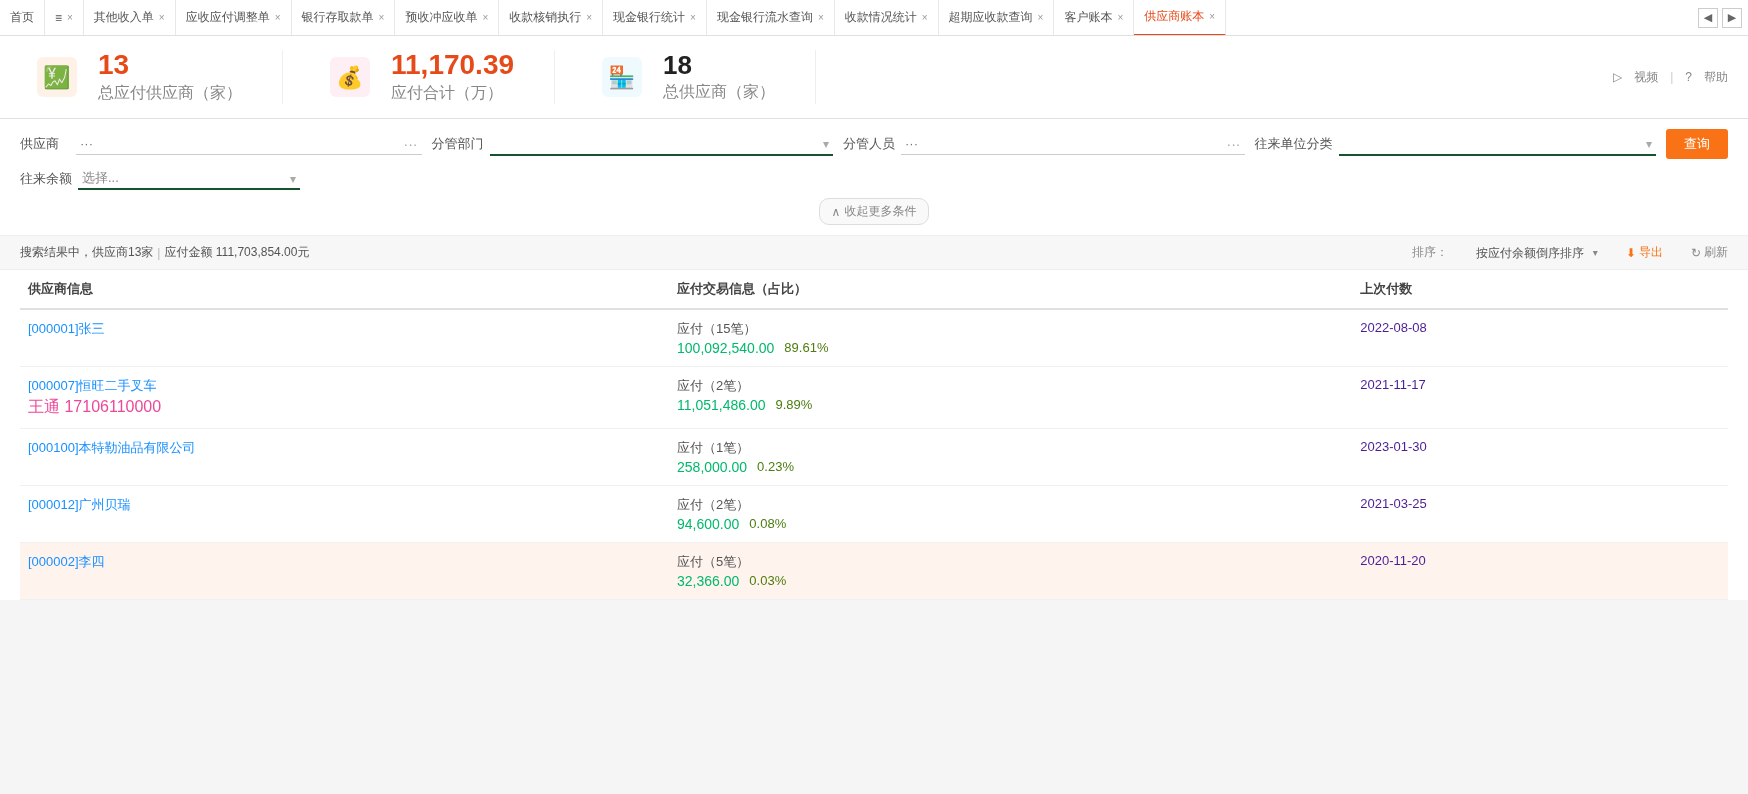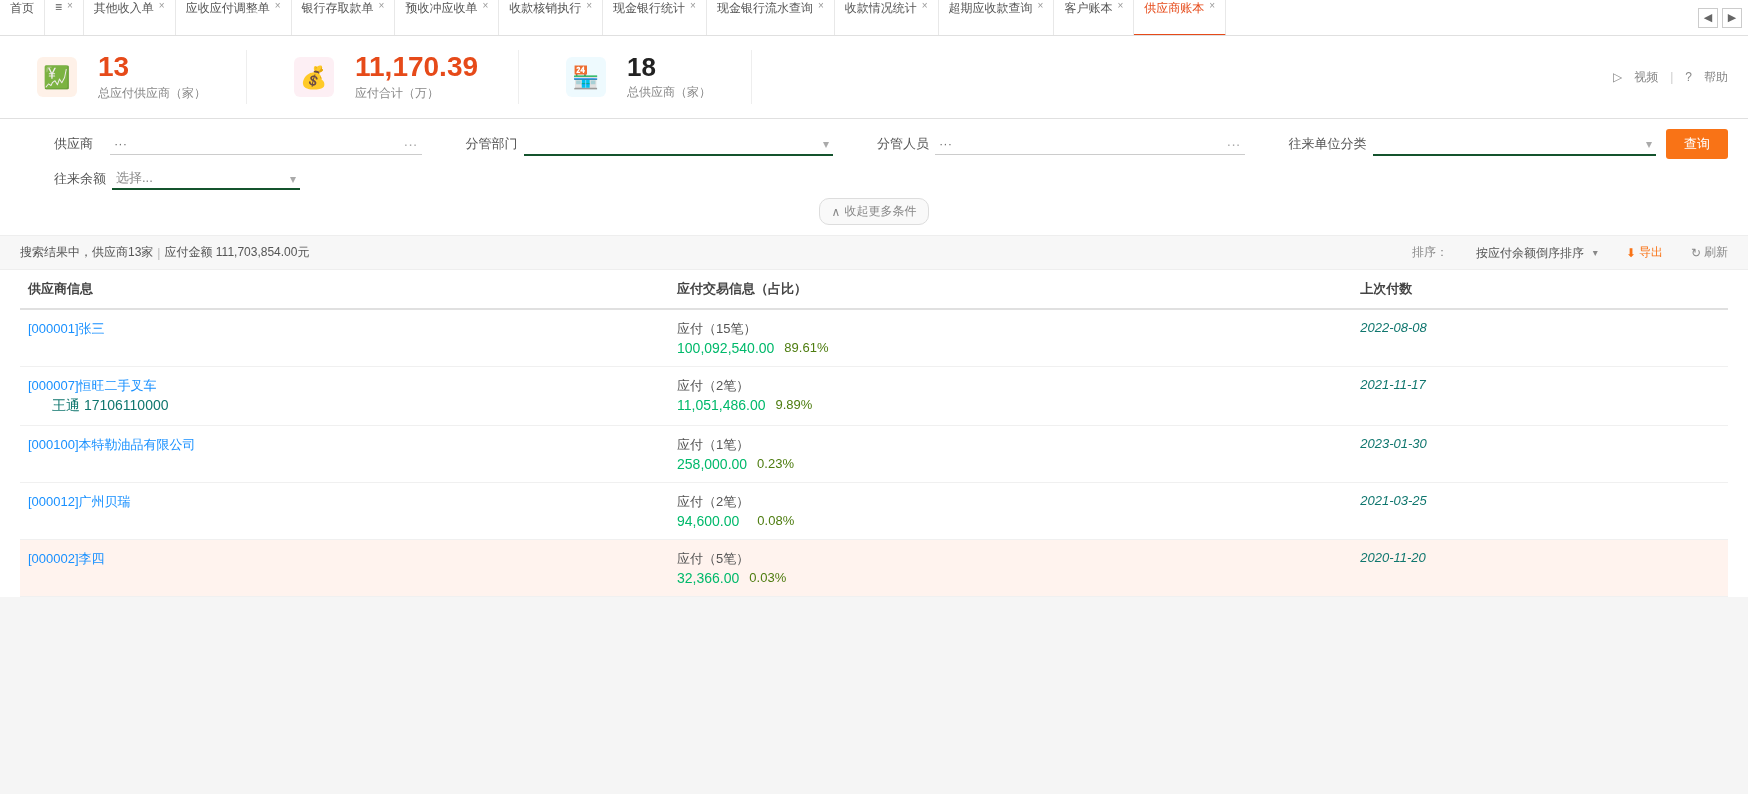--- a/index.html
+++ b/index.html
@@ -9,21 +9,21 @@
     .top-nav {
       display: flex;
       align-items: center;
       background: #fff;
       border-bottom: 1px solid #e0e0e0;
       height: 36px;
       overflow: hidden;
     }
     .nav-tab {
       display: flex;
-      align-items: flex-start;
+      align-items: center;
       padding: 0 10px;
       height: 36px;
       font-size: 12px;
       color: #555;
       white-space: nowrap;
       border-right: 1px solid #e8e8e8;
       cursor: pointer;
       position: relative;
     }
     .nav-tab.active {
@@ -85,21 +85,21 @@
     .summary-icon.orange { color: #f9a07a; }
     .summary-icon.pink { color: #f48fb1; }
     .summary-icon.blue { color: #7ecef4; }
     .summary-text .big-num {
       font-size: 28px;
       font-weight: bold;
       color: #e64a19;
       line-height: 1.1;
     }
     .summary-text .label {
-      font-size: 12px;
+      font-size: 16px;
       color: #888;
       margin-top: 2px;
     }
     .summary-helper {
       margin-left: auto;
       display: flex;
       gap: 12px;
       font-size: 12px;
       color: #888;
       align-items: center;
@@ -124,21 +124,20 @@
       display: flex;
       align-items: center;
       gap: 6px;
       flex: 1;
     }
     .filter-label {
       font-size: 13px;
       color: #555;
       white-space: nowrap;
       min-width: 50px;
-      margin-left: 34px;
     }
     .filter-input-wrap {
       flex: 1;
       position: relative;
       display: flex;
       align-items: center;
     }
     .filter-input {
       width: 100%;
       border: none;
@@ -296,44 +295,42 @@
       vertical-align: top;
       font-size: 13px;
     }
     .supplier-link {
       color: #1890ff;
       text-decoration: none;
       cursor: pointer;
       font-size: 13px;
     }
     .supplier-sub {
-      font-size: 14px;
-      color: #0f766e;
+      font-size: 16px;
+      color: #ec4899;
       margin-top: 2px;
-      margin-left: 24px;
     }
     .tx-label { color: #555; font-size: 13px; }
     .tx-amount {
       color: #00b96b;
       font-size: 14px;
       font-weight: 500;
       display: block;
       margin-top: 2px;
       text-decoration: none;
       cursor: pointer;
     }
     .tx-percent {
       color: #4d7c0f;
       font-size: 13px;
       margin-left: 10px;
     }
     .last-pay {
       font-size: 13px;
-      color: #0f766e;
-      font-style: italic;
+      color: #4c1d95;
     }
 
     
     ::-webkit-scrollbar { width: 6px; height: 6px; }
     ::-webkit-scrollbar-thumb { background: #ccc; border-radius: 3px; }
   </style>
 </head>
 <body>
 
 <div class="top-nav">
@@ -563,21 +560,21 @@
         <tr>
           <td><a class="supplier-link" href="#">[000100]本特勒油品有限公司</a></td>
           <td><span class="tx-label">应付（1笔）</span><div style="display: flex; align-items: center;">
               <a class="tx-amount" href="#">258,000.00</a>
               <span class="tx-percent">0.23%</span>
             </div></td>
           <td class="last-pay">2023-01-30</td>
         </tr>
         <tr>
           <td><a class="supplier-link" href="#">[000012]广州贝瑞</a></td>
-          <td><span class="tx-label">应付（2笔）</span><div style="display: flex; align-items: center; gap: 8px;">
+          <td><span class="tx-label">应付（2笔）</span><div style="display: flex; align-items: center;">
               <a class="tx-amount" href="#">94,600.00</a>
               <span class="tx-percent">0.08%</span>
             </div></td>
           <td class="last-pay">2021-03-25</td>
         </tr>
         <tr class="highlighted">
           <td><a class="supplier-link" href="#">[000002]李四</a></td>
           <td><span class="tx-label">应付（5笔）</span><div style="display: flex; align-items: center;">
               <a class="tx-amount" href="#">32,366.00</a>
               <span class="tx-percent">0.03%</span>

